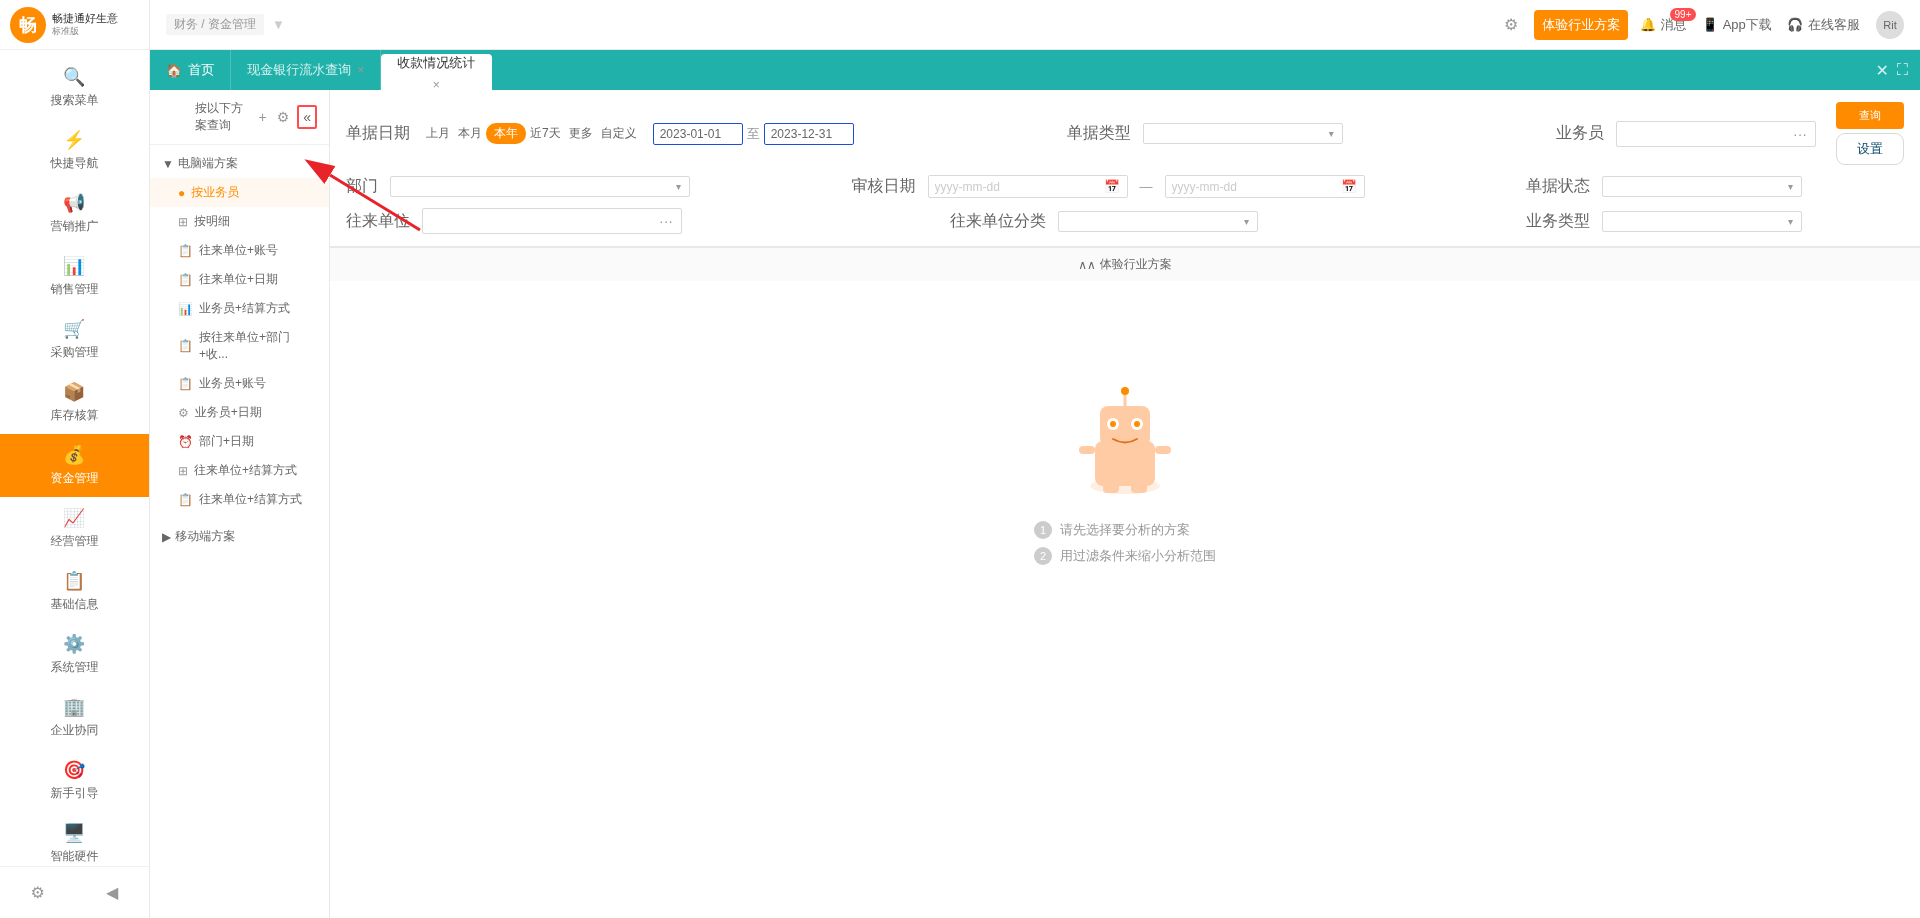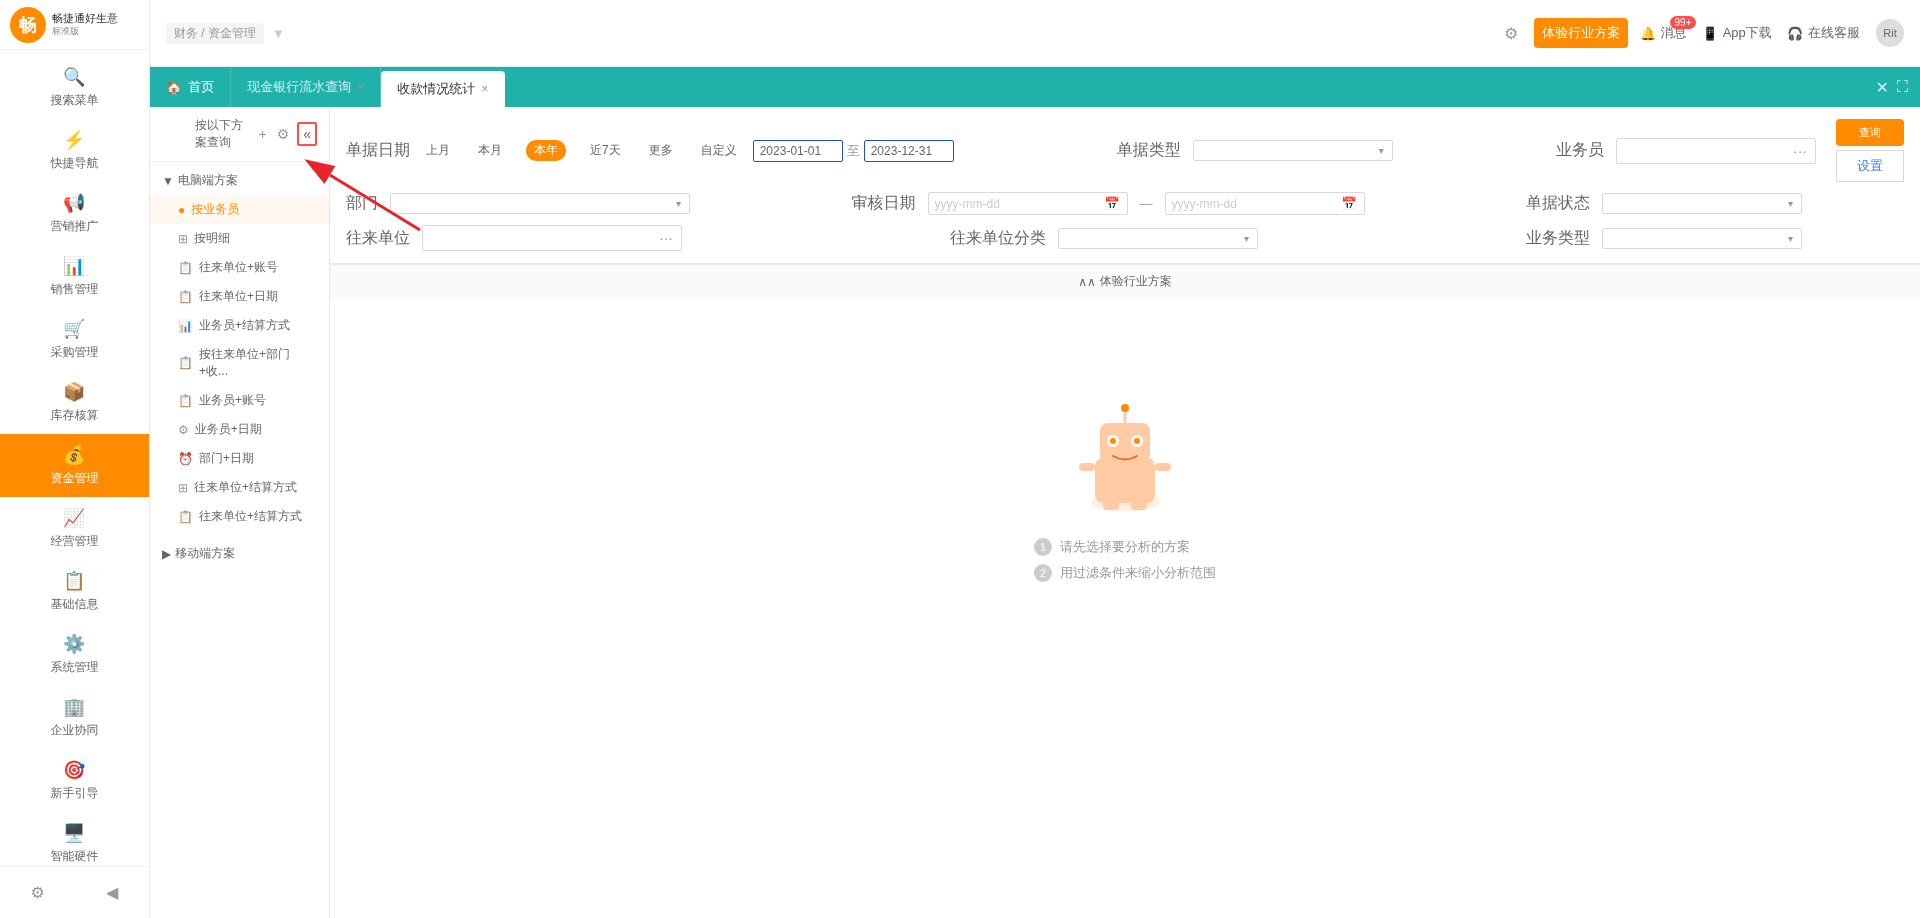--- a/index.html
+++ b/index.html
@@ -15,37 +15,37 @@
     .sidebar-item { display: flex; flex-direction: column; align-items: center; padding: 10px 0; cursor: pointer; color: #666; font-size: 12px; gap: 4px; }
     .sidebar-item.active { color: #fff; background: #ff8c00; }
     .sidebar-item-icon { font-size: 18px; }
     .sidebar-bottom { padding: 10px 0; border-top: 1px solid #f0f0f0; display: flex; justify-content: space-around; }
     .sidebar-bottom-icon { font-size: 16px; color: #999; cursor: pointer; padding: 6px; }
 
     
     .main { flex: 1; display: flex; flex-direction: column; overflow: hidden; }
 
     
-    .top-header { height: 67px; background: #fff; display: flex; align-items: center; padding: 0 16px; border-bottom: 1px solid #e8e8e8; gap: 12px; }
+    .top-header { height: 50px; background: #fff; display: flex; align-items: center; padding: 0 16px; border-bottom: 1px solid #e8e8e8; gap: 12px; }
     .breadcrumb-area { display: flex; align-items: center; gap: 8px; flex: 1; }
     .breadcrumb-text { color: #999; font-size: 12px; background: #f5f5f5; padding: 2px 8px; border-radius: 2px; }
     .breadcrumb-arrow { color: #ccc; }
     .header-actions { display: flex; align-items: center; gap: 16px; }
     .trial-btn { background: #ff8c00; color: #fff; border: none; padding: 6px 8px; border-radius: 4px; cursor: pointer; font-size: 13px; }
     .gear-icon { color: #999; font-size: 16px; cursor: pointer; }
     .header-right { display: flex; align-items: center; gap: 16px; color: #666; font-size: 13px; }
     .notification-wrap { position: relative; display: flex; align-items: center; gap: 4px; cursor: pointer; }
     .notification-badge { position: absolute; top: -8px; right: -10px; background: #ff4d4f; color: #fff; border-radius: 10px; font-size: 10px; padding: 1px 5px; }
     .header-link { display: flex; align-items: center; gap: 4px; cursor: pointer; color: #666; }
     .user-avatar { width: 28px; height: 28px; background: #ddd; border-radius: 50%; }
 
     
     .tab-bar { height: 40px; background: #20b2aa; display: flex; align-items: center; padding: 0 0; }
     .tab-item { display: flex; align-items: center; padding: 0 16px; height: 40px; cursor: pointer; color: rgba(255,255,255,0.8); font-size: 13px; gap: 6px; border-right: 1px solid rgba(255,255,255,0.2); }
-    .tab-item.active { background: #fff; color: #333; border-radius: 4px 4px 0 0; height: 36px; margin-top: 4px; }
+    .tab-item.active { background: #fff; color: #333; border-radius: 4px 4px 0 0; height: 36px; margin-top: 4px; flex-direction: column; }
     .tab-item.home { color: #fff; }
     .tab-close { font-size: 12px; color: #999; cursor: pointer; }
     .window-controls { margin-left: auto; display: flex; align-items: center; gap: 8px; padding: 0 12px; }
     .win-btn { color: rgba(255,255,255,0.8); font-size: 16px; cursor: pointer; }
 
     
     .page-content { flex: 1; display: flex; overflow: hidden; background: #f5f5f5; }
 
     
     .scheme-panel { width: 180px; background: #fff; border-right: 1px solid #e8e8e8; flex-shrink: 0; overflow-y: auto; }
@@ -67,31 +67,31 @@
     .page-title { font-size: 16px; font-weight: bold; color: #333; border: 2px solid #ff4d4f; padding: 2px 8px; border-radius: 2px; }
     .page-header-actions { margin-left: auto; display: flex; gap: 8px; }
     .export-btn { display: flex; align-items: center; gap: 4px; color: #ff8c00; cursor: pointer; font-size: 13px; }
     .refresh-btn { display: flex; align-items: center; gap: 4px; color: #ff8c00; cursor: pointer; font-size: 13px; }
 
     
     .filter-area { background: #fff; padding: 12px 16px; border-bottom: 1px solid #e8e8e8; }
     .filter-row { display: flex; align-items: center; gap: 12px; margin-bottom: 10px; flex-wrap: wrap; }
     .filter-row:last-child { margin-bottom: 0; }
     .filter-label { color: #666; font-size: 16px; white-space: nowrap; }
-    .filter-date-group { display: flex; align-items: center; gap: 20px; }
+    .filter-date-group { display: flex; align-items: center; gap: 0; }
     .date-shortcut { font-size: 12px; color: #666; cursor: pointer; padding: 2px 4px; border-radius: 2px; }
     .date-shortcut.active { background: #ff8c00; color: #fff; border-radius: 10px; padding: 2px 8px; }
     .date-range { display: flex; align-items: center; gap: 4px; }
     .date-input { border: 1px solid #1d4ed8; border-radius: 2px; padding: 3px 6px; font-size: 12px; color: #666; width: 90px; }
     .filter-select { border: 1px solid #d9d9d9; border-radius: 2px; padding: 4px 8px; font-size: 12px; color: #666; cursor: pointer; display: flex; align-items: center; gap: 4px; min-width: 120px; }
     .filter-select-wide { min-width: 200px; }
     .filter-select-extra { min-width: 300px; }
     .chevron-icon { color: #999; font-size: 10px; }
     .query-btn { background: #ff8c00; color: #fff; border: none; padding: 6px 20px; border-radius: 4px; cursor: pointer; font-size: 11px; }
-    .settings-btn { background: #fff; color: #3b82f6; border: 1px solid #d9d9d9; padding: 6px 20px; border-radius: 0; cursor: pointer; font-size: 13px; }
+    .settings-btn { background: #fff; color: #0c4a6e; border: 1px solid #d9d9d9; padding: 6px 20px; border-radius: 9px; cursor: pointer; font-size: 13px; }
     .collapse-bar { display: flex; justify-content: center; align-items: center; padding: 8px; cursor: pointer; color: #666; font-size: 12px; gap: 4px; background: #fafafa; border-top: 1px solid #e8e8e8; }
     .more-dots { color: #999; font-size: 14px; cursor: pointer; }
     .dash-sep { color: #999; }
     .filter-input-wrap { display: flex; align-items: center; border: 1px solid #d9d9d9; border-radius: 2px; padding: 3px 6px; min-width: 200px; }
     .filter-input { border: none; outline: none; font-size: 12px; color: #333; flex: 1; }
     .filter-input::placeholder { color: #ccc; }
     .cal-icon { color: #999; font-size: 13px; cursor: pointer; }
 
     
     .results-area { flex: 1; background: #fff; display: flex; flex-direction: column; align-items: center; justify-content: flex-start; padding-top: 40px; overflow: hidden; }

